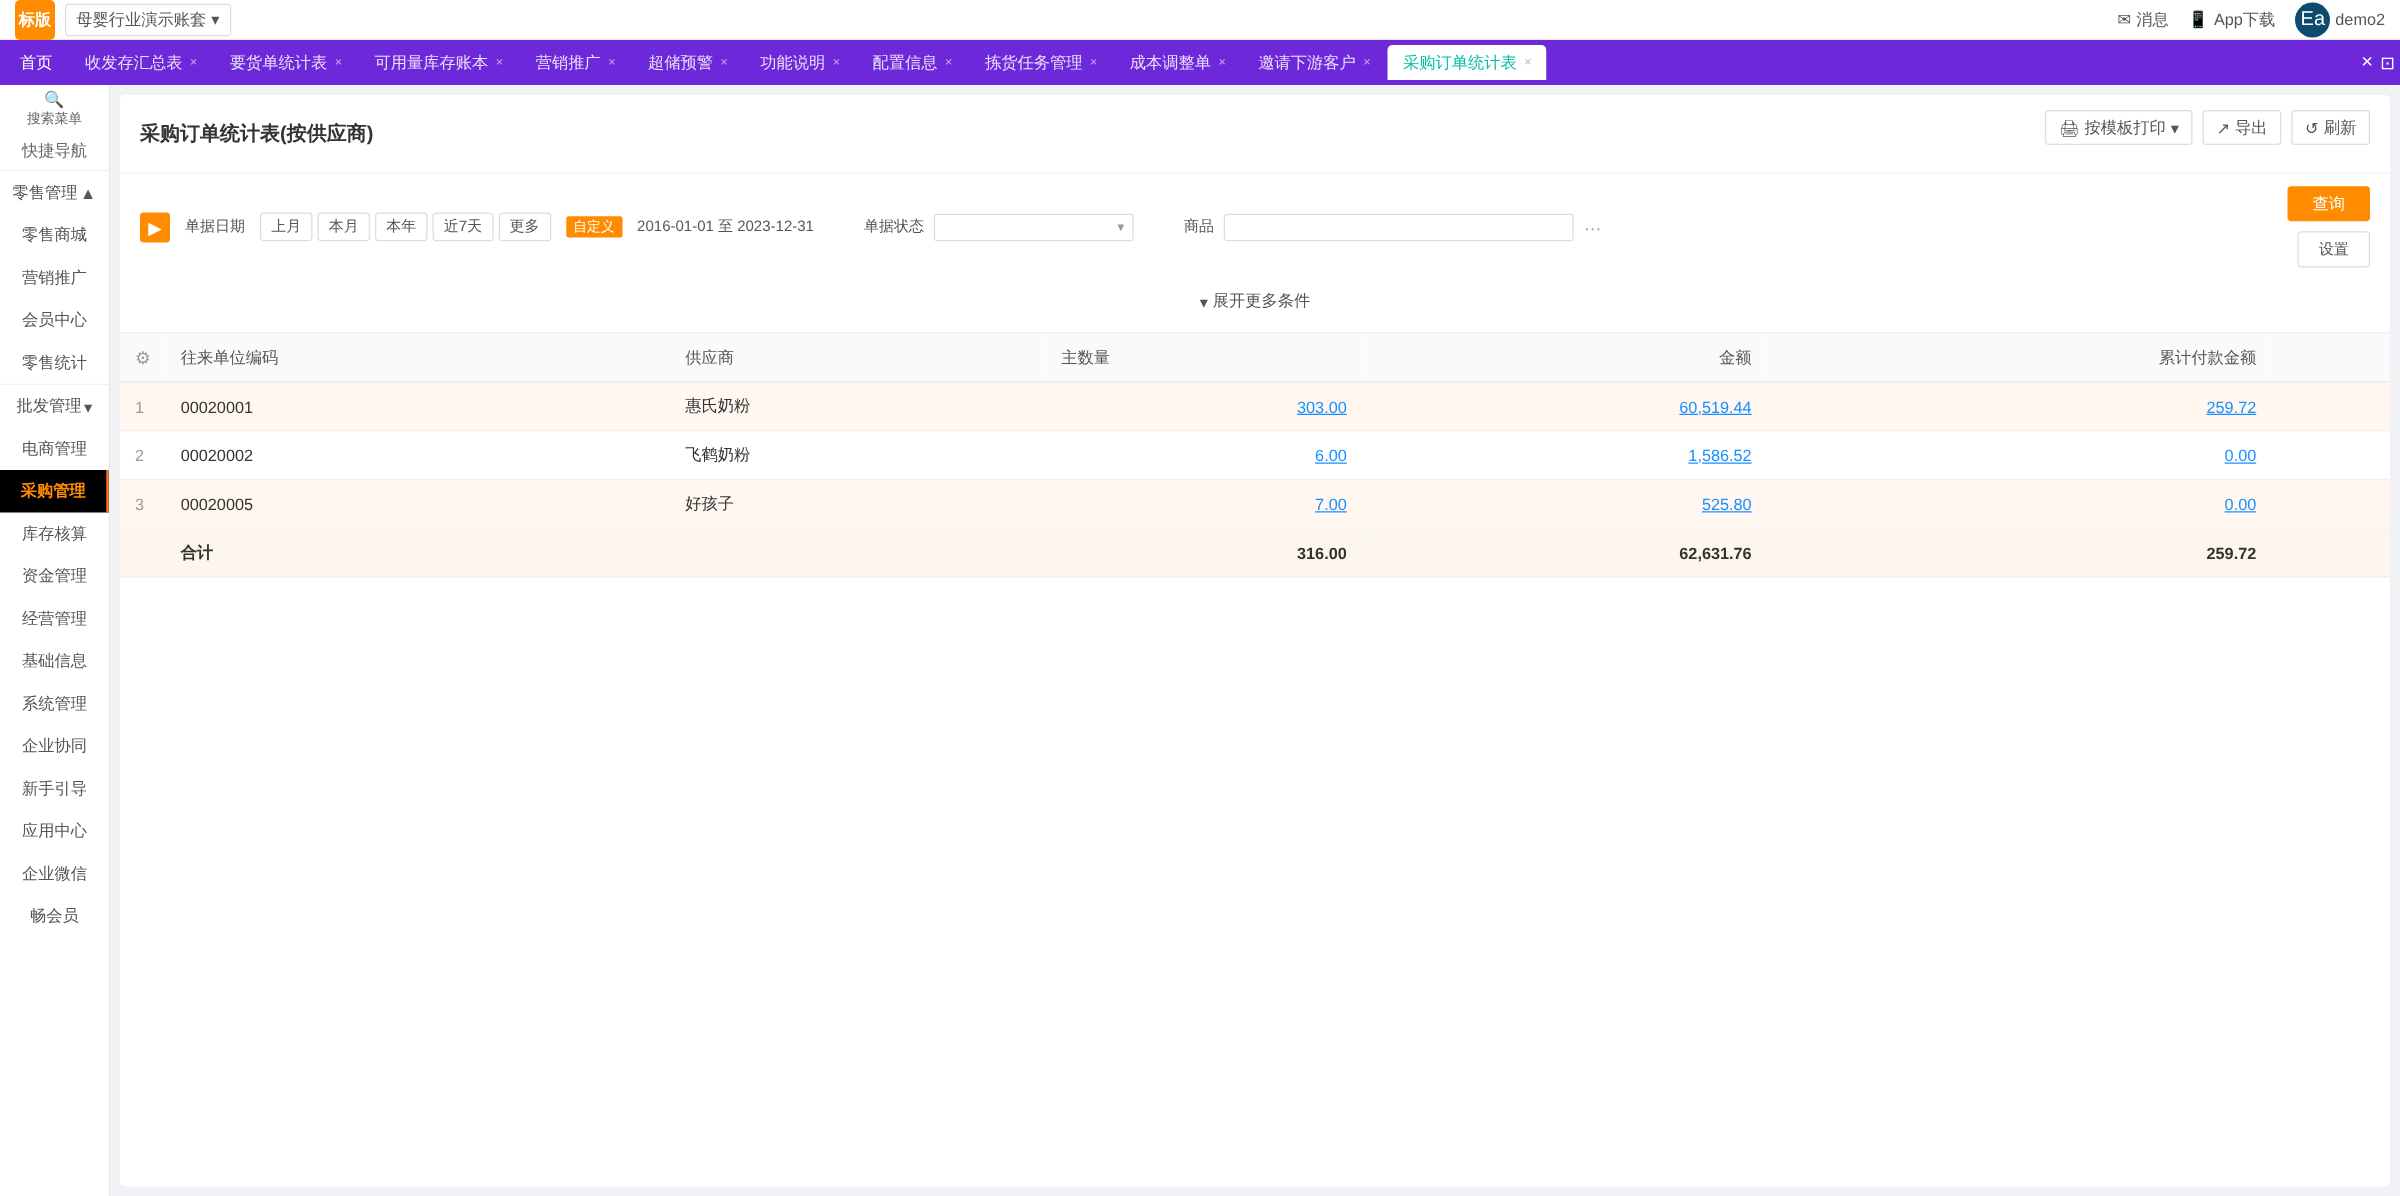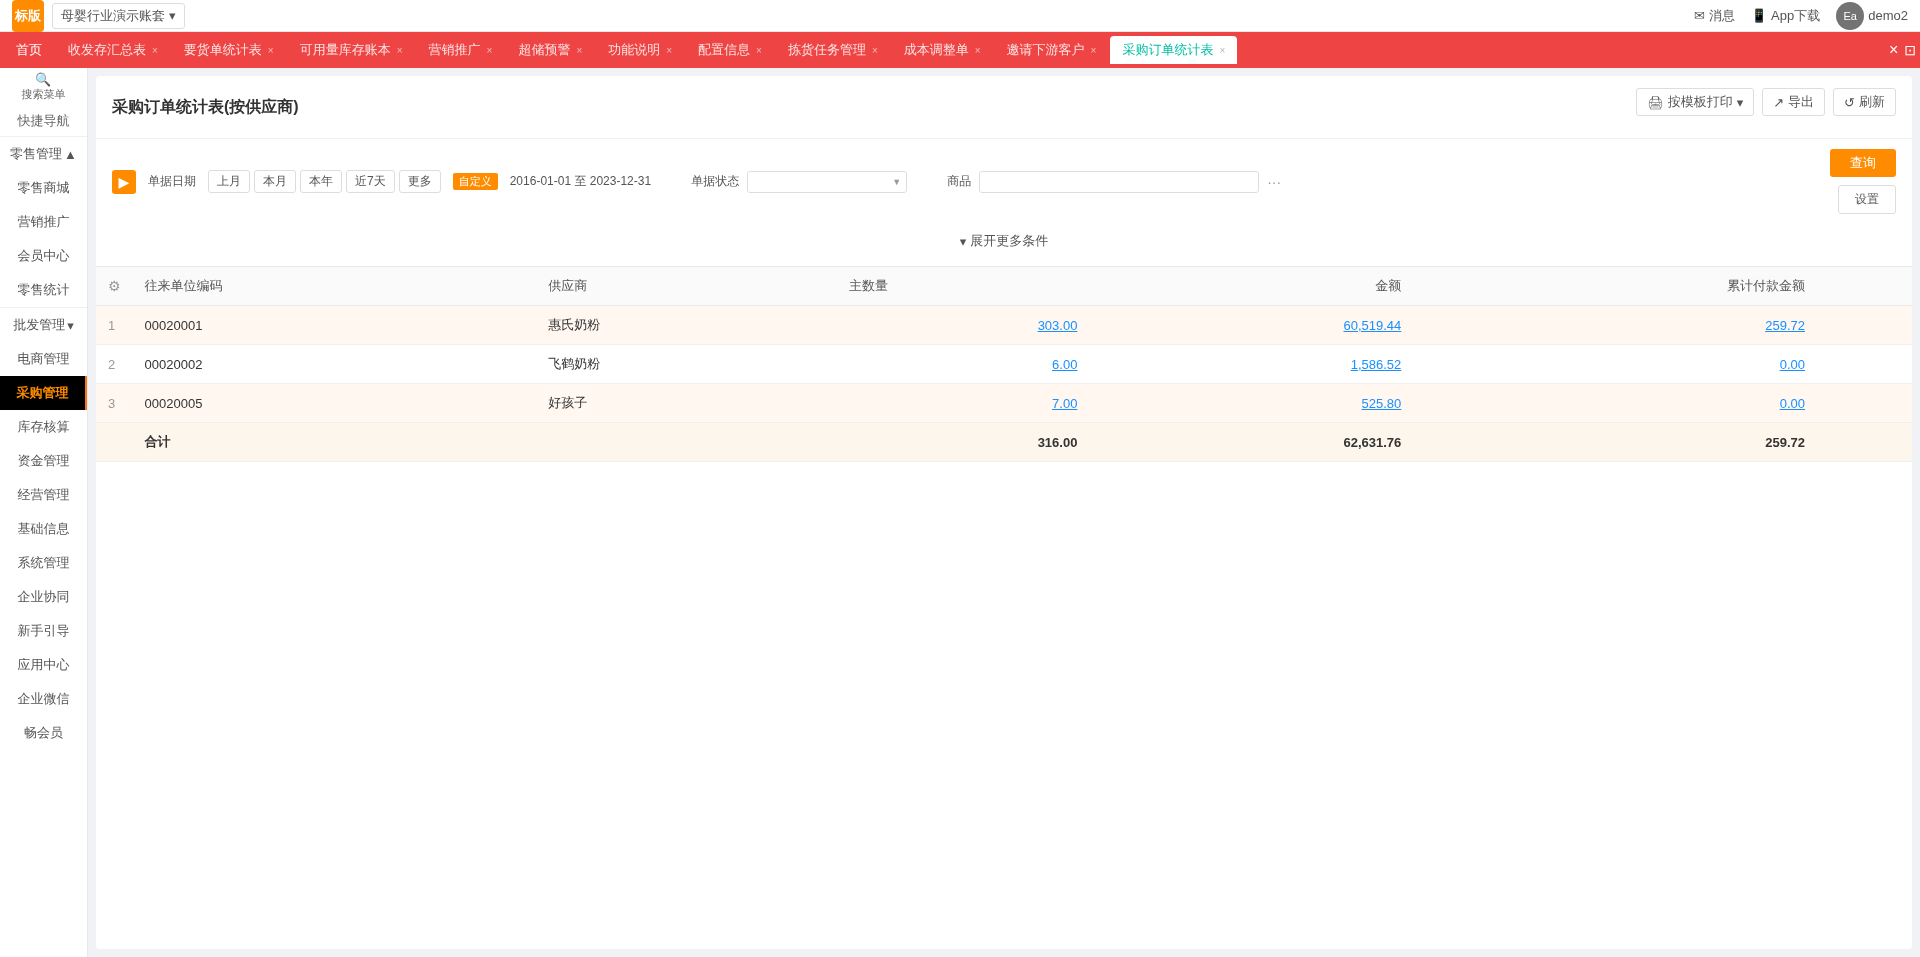--- a/index.html
+++ b/index.html
@@ -6,24 +6,24 @@
     body { background: #f0f2f5; display: flex; flex-direction: column; height: 957px; overflow: hidden; }
 
     
     .top-bar { height: 32px; background: #fff; display: flex; align-items: center; justify-content: space-between; padding: 0 12px; border-bottom: 1px solid #e8e8e8; }
     .top-bar-left { display: flex; align-items: center; gap: 8px; }
     .logo-area { display: flex; align-items: center; gap: 6px; }
     .logo-icon { width: 32px; height: 32px; background: #ff8c00; border-radius: 4px; display: flex; align-items: center; justify-content: center; color: white; font-size: 10px; font-weight: bold; }
     .workspace-selector { display: flex; align-items: center; gap: 4px; color: #555; font-size: 12px; cursor: pointer; border: 1px solid #ddd; padding: 3px 8px; border-radius: 3px; }
     .top-bar-right { display: flex; align-items: center; gap: 16px; }
     .top-bar-action { display: flex; align-items: center; gap: 4px; color: #555; font-size: 12px; cursor: pointer; }
-    .avatar { width: 28px; height: 28px; border-radius: 50%; background: #737373; display: flex; align-items: center; justify-content: center; color: white; font-size: 11px; }
-
-    
-    .nav-tabs { height: 36px; background: #ef4444; display: flex; align-items: center; padding: 0 4px; gap: 2px; overflow-x: auto; }
+    .avatar { width: 28px; height: 28px; border-radius: 50%; background: #0c4a6e; display: flex; align-items: center; justify-content: center; color: white; font-size: 16px; }
+
+    
+    .nav-tabs { height: 36px; background: #6d28d9; display: flex; align-items: center; padding: 0 4px; gap: 2px; overflow-x: auto; }
     .nav-tab { height: 28px; padding: 0 12px; border-radius: 4px 4px 0 0; display: flex; align-items: center; gap: 6px; font-size: 12px; color: rgba(255,255,255,0.85); cursor: pointer; white-space: nowrap; background: transparent; }
     .nav-tab.active { background: #fff; color: #00bfa5; }
     .nav-tab .close-btn { font-size: 10px; color: inherit; opacity: 0.7; }
     .nav-tab.active .close-btn { color: #999; }
     .tab-home { background: transparent; color: white; }
 
     
     .main-layout { display: flex; flex: 1; overflow: hidden; }
 
     

